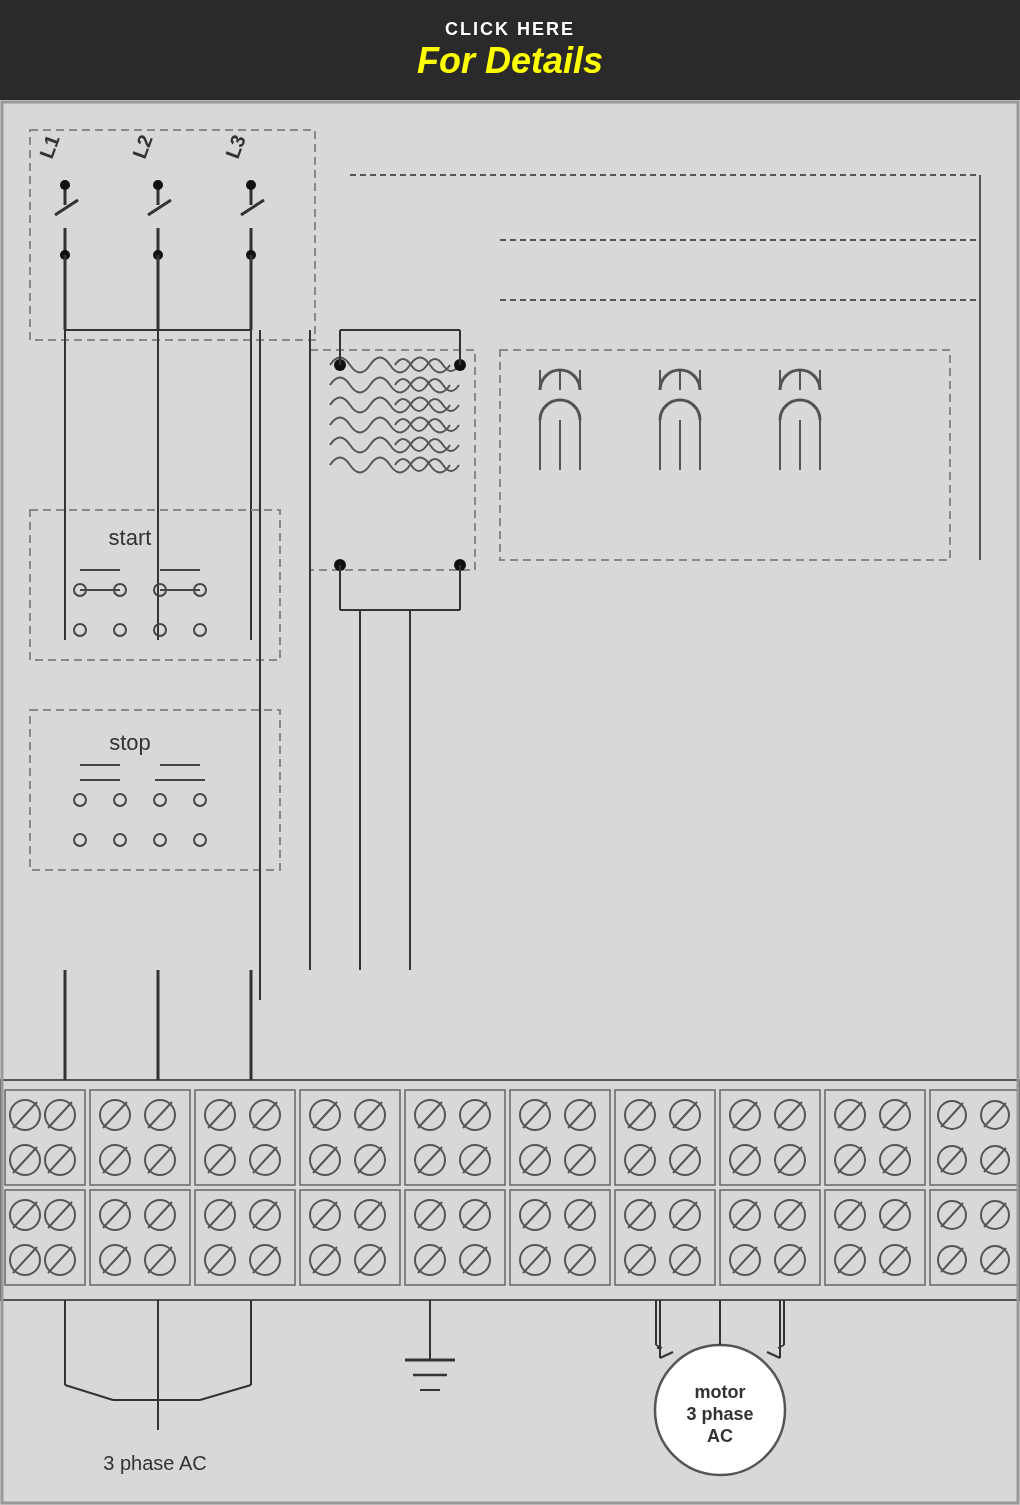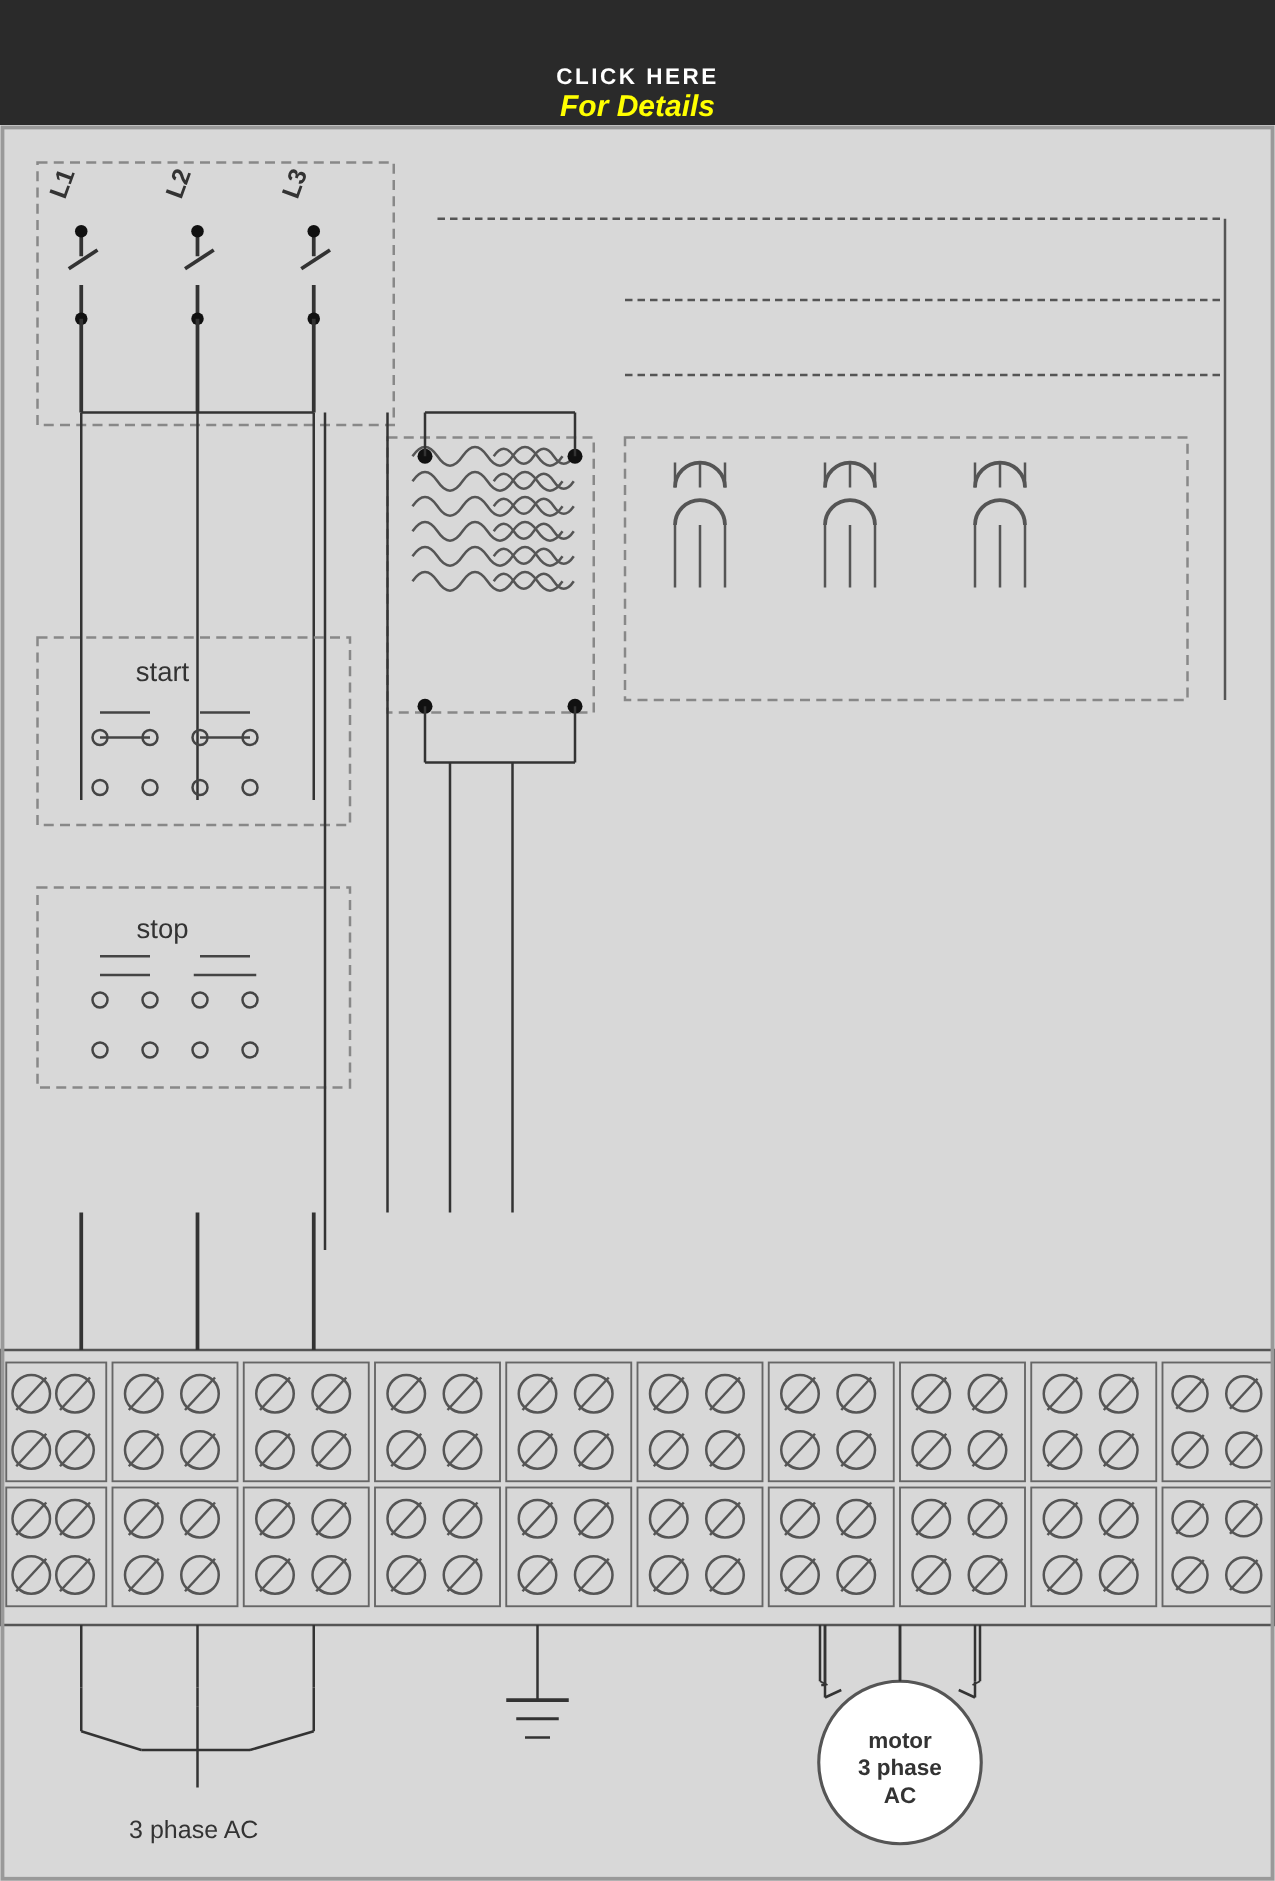--- a/index.html
+++ b/index.html
@@ -14,32 +14,32 @@
 
     
     .header-banner {
       position: absolute;
       top: 0; left: 0; right: 0;
       height: 100px;
       background: #2a2a2a;
       display: flex;
       flex-direction: column;
       align-items: center;
-      justify-content: flex-end;
+      justify-content: center;
       z-index: 10;
     }
     .click-here-text {
       color: white;
       font-size: 18px;
       font-weight: bold;
       letter-spacing: 2px;
     }
     .for-details-text {
       color: #ffff00;
-      font-size: 24px;
+      font-size: 36px;
       font-weight: 900;
       font-style: italic;
     }
 
     
     .diagram-area {
       position: absolute;
       top: 100px;
       left: 0; right: 0;
       bottom: 0;

